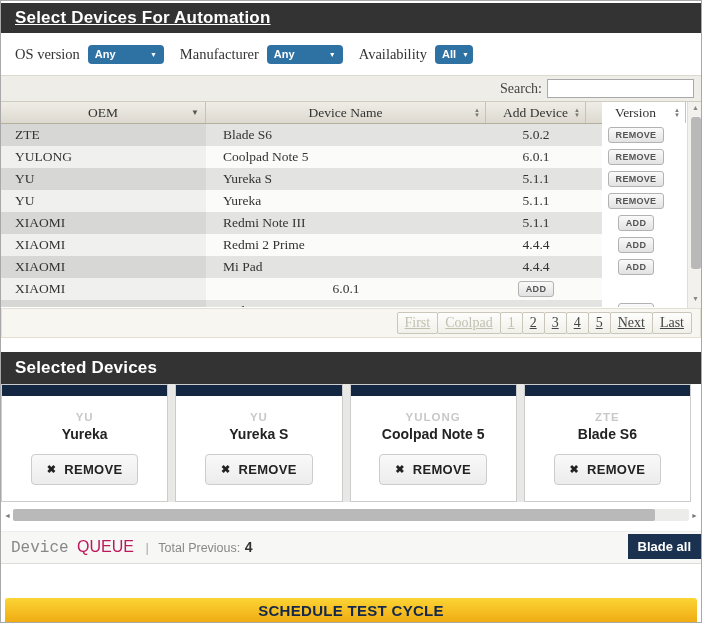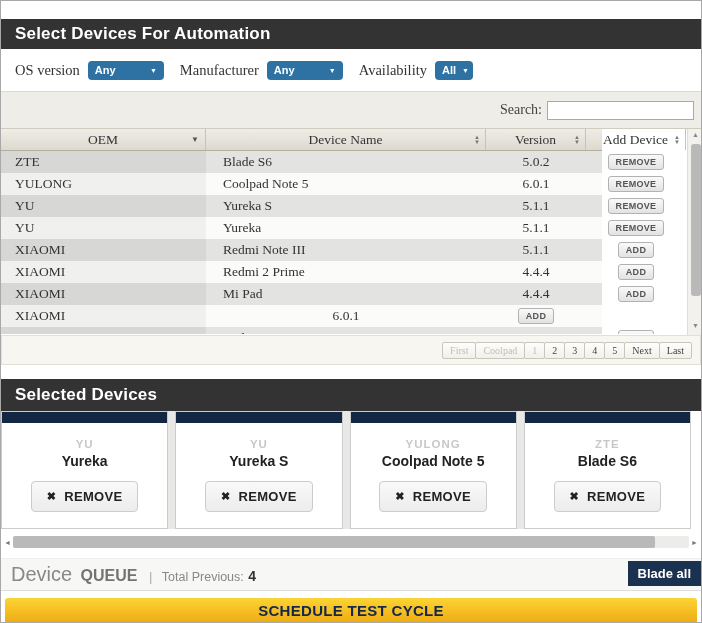--- a/index.html
+++ b/index.html
@@ -12,41 +12,41 @@
     overflow: hidden;
     font-family: "Liberation Sans", sans-serif;
   }
 
   
   .dark-bar {
     height: 30px; background: #333; color: #fff;
     display: flex; align-items: center; padding-left: 14px;
     font-weight: bold; font-size: 17px; letter-spacing: .2px;
   }
-  .top-bar { margin-top: 18px; }
+  .top-bar { margin-top: 2px; text-decoration: underline; }
 
   
   .filter-bar {
     height: 42px; display: flex; align-items: center;
     padding: 0 14px; background: #fff;
     font-family: "Liberation Serif", serif; font-size: 14.5px; color: #333;
   }
   .filter-group { display: flex; align-items: center; gap: 8px; margin-right: 16px; }
   .dropdown {
     background: #2e71a3; color: #fff; border-radius: 4px; height: 19px;
     display: flex; align-items: center; justify-content: space-between;
     padding: 0 7px; font-family: "Liberation Sans", sans-serif;
     font-size: 11px; font-weight: bold; cursor: pointer;
   }
   .dd-os { width: 76px; } .dd-man { width: 76px; } .dd-av { width: 38px; align-items: center; }
   .dd-arrow { font-size: 7px; margin-left: 6px; }
 
   
   .search-bar {
-    height: 38px; background: #efede7;
+    height: 27px; background: #efede7;
     border-top: 1px solid #dcd9cd; border-bottom: 1px solid #cfccbf;
     display: flex; justify-content: flex-end; align-items: center;
     gap: 5px; padding-right: 7px;
     font-family: "Liberation Serif", serif; font-size: 14px; color: #444;
   }
   .search-input { width: 147px; height: 19px; border: 1px solid #a9a9a9; background: #fff; padding: 0 4px; font-family: "Liberation Serif", serif; }
 
   
   .table-area { position: relative; width: 702px; }
   .grid-row { display: grid; grid-template-columns: 205px 280px 100px 100px; width: 601px; }
@@ -91,23 +91,23 @@
   .v-thumb { width: 10px; height: 152px; background: #b9b9b9; border-radius: 3px; margin: 2px 0; cursor: grab; }
   .v-spacer { flex: 1; }
 
   
   .pagination-bar {
     height: 30px; margin-top: 1px; background: #f7f6f1;
     border: 1px solid #e2dfd3;
     display: flex; justify-content: flex-end; align-items: center; padding-right: 8px;
   }
   .page-btn {
-    font-family: "Liberation Serif", serif; font-size: 10px; color: #444;
+    font-family: "Liberation Serif", serif; font-size: 14px; color: #444;
     border: 1px solid #cac7ba; margin-left: -1px; padding: 2px 7px;
-    background: linear-gradient(#fdfdfc, #f1f0ea); cursor: pointer; border-radius: 2px;
+    background: linear-gradient(#fdfdfc, #f1f0ea); cursor: pointer; border-radius: 2px; text-decoration: underline;
   }
   .page-btn.disabled, .page-btn.current { color: #c3c0b1; cursor: default; }
 
   .gap14 { height: 14px; background: #fff; }
 
   .selected-bar { height: 32px; }
 
   
   .cards-row { width: 690px; height: 118px; background: #e8e8e7; display: flex; gap: 7px; }
   .card {
@@ -131,22 +131,22 @@
   .h-track { flex: 1; height: 12px; background: #ececeb; border-radius: 2px; position: relative; }
   .h-thumb { position: absolute; left: 0; top: 0; height: 12px; width: 95%; background: #b9b9b9; border-radius: 2px; cursor: grab; }
 
   
   .queue-bar {
     margin-top: 8px; height: 33px; background: #f7f7f5;
     border-top: 1px solid #eee; border-bottom: 1px solid #ddd;
     display: flex; align-items: center; justify-content: space-between;
     padding-left: 10px;
   }
-  .q-prefix { color: #888; font-size: 20px; }
-  .q-title { color: #737373; font-size: 16px; font-weight: bold; margin-left: 4px; }
+  .q-prefix { color: #888; font-size: 16px; font-family: Liberation Mono, monospace; }
+  .q-title { color: #be185d; font-size: 16px; font-weight: normal; margin-left: 4px; }
   .q-sep { color: #aaa; font-size: 13px; margin: 0 5px 0 7px; }
   .q-total-label { color: #888; font-size: 12.5px; }
   .q-total-value { color: #333; font-size: 14px; font-weight: bold; }
   .clear-btn {
     background: #1b3150; color: #fff; font-weight: bold; font-size: 13px;
     padding: 5px 10px; cursor: pointer; align-self: flex-start; margin-top: 2px;
   }
 
   
   .schedule-btn {
@@ -204,29 +204,29 @@
   </div>
         <div class="th">
     <span>Device Name</span>
 
     <span class="sort-both">
       <span class="s-up">▲</span>
       <span class="s-dn">▼</span>
     </span>
   </div>
         <div class="th">
-    <span>Version</span>
+    <span>Add Device</span>
 
     <span class="sort-both">
       <span class="s-up">▲</span>
       <span class="s-dn">▼</span>
     </span>
   </div>
         <div class="th">
-    <span>Add Device</span>
+    <span>Version</span>
 
     <span class="sort-both">
       <span class="s-up">▲</span>
       <span class="s-dn">▼</span>
     </span>
   </div>
       </div>
     <div class="tbody">
         <div class="grid-row trow odd">
     <div class="cell cell-oem">ZTE</div>

